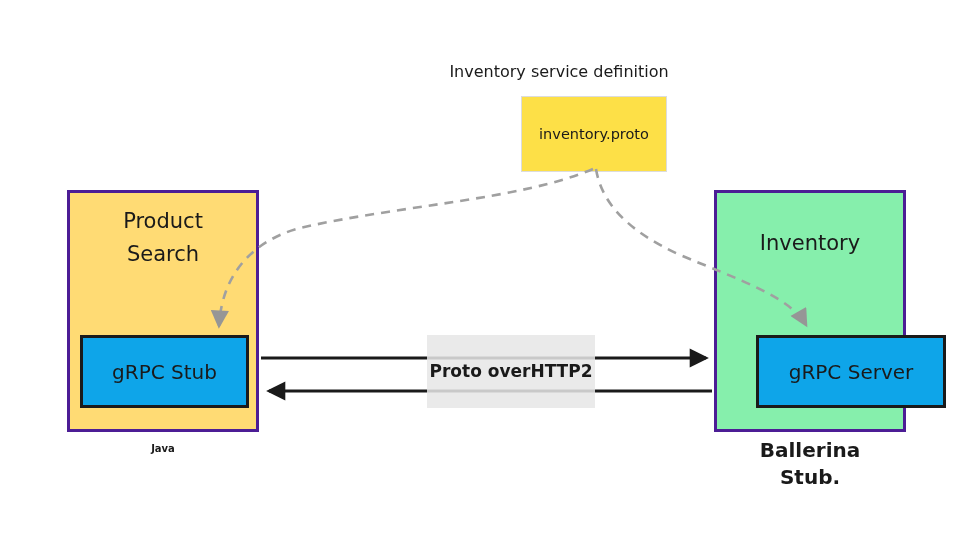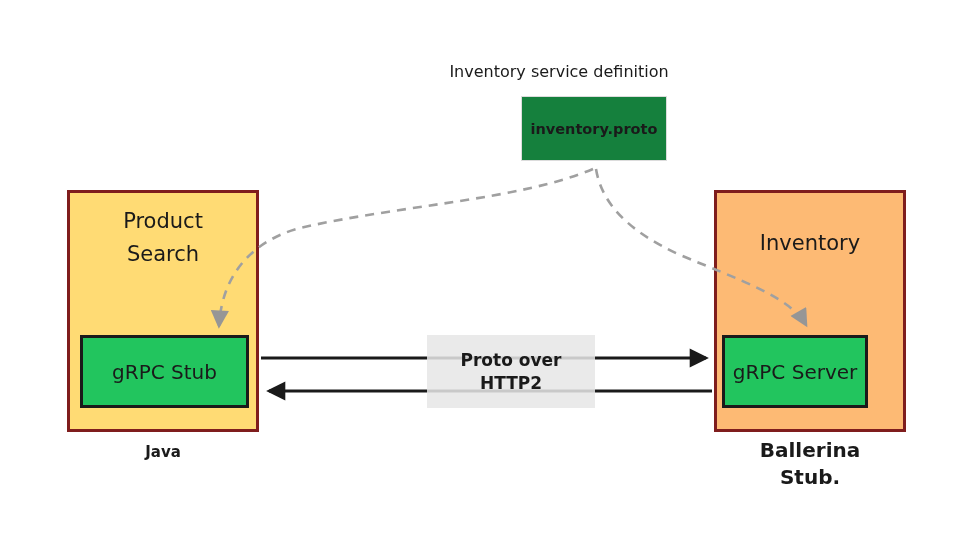--- a/index.html
+++ b/index.html
@@ -16,80 +16,80 @@
   .abs { position: absolute; box-sizing: border-box; }
 
   .diagram-title {
     left: 399px; top: 62px; width: 320px;
     text-align: center;
     font-size: 16px;
     z-index: 1;
   }
 
   .proto-box {
-    left: 521px; top: 96px; width: 146px; height: 65px;
-    background: #15803d;
+    left: 521px; top: 96px; width: 146px; height: 76px;
+    background: #fde047;
     border: 1px solid #dcdcdc;
     display: flex; align-items: center; justify-content: center;
-    font-size: 14.5px; font-weight: 700;
+    font-size: 14.5px; font-weight: 400;
     white-space: nowrap;
     z-index: 1;
   }
 
   .service-box {
-    border: 3px solid #7f1d1d;
+    border: 3px solid #4c1d95;
     z-index: 1;
   }
   .product-box {
     left: 67px; top: 190px; width: 192px; height: 242px;
     background: #ffdb74;
   }
   .inventory-box {
     left: 714px; top: 190px; width: 192px; height: 242px;
-    background: #fdba74;
+    background: #86efac;
   }
   .service-title {
     margin: 12px auto 0 auto;
     width: 110px;
     text-align: center;
     font-size: 21px;
     line-height: 1.55;
   }
   .inventory-box .service-title { margin-top: 34px; width: 150px; }
 
   .component-box {
-    background: #22c55e;
+    background: #0ea5e9;
     border: 3px solid #1a1a1a;
     display: flex; align-items: center; justify-content: center;
     font-size: 20px;
     white-space: nowrap;
     z-index: 2;
   }
   .stub-box   { left: 80px;  top: 335px; width: 169px; height: 73px; }
-  .server-box { left: 722px; top: 335px; width: 146px; height: 73px; }
+  .server-box { left: 756px; top: 335px; width: 190px; height: 73px; }
 
   .caption {
     text-align: center;
     font-weight: 700;
     z-index: 1;
   }
-  .caption-java { left: 67px; top: 443px; width: 192px; font-size: 15px; }
+  .caption-java { left: 67px; top: 443px; width: 192px; font-size: 10px; }
   .caption-ballerina { left: 714px; top: 437px; width: 192px; font-size: 20px; line-height: 1.35; }
   .caption-line { display: block; }
 
   .arrow-layer {
     left: 0; top: 0; width: 974px; height: 537px;
     z-index: 3;
     pointer-events: none;
   }
 
   .transport-box {
     left: 427px; top: 335px; width: 168px; height: 73px;
     background: rgba(231, 231, 231, 0.86);
-    display: flex; flex-direction: column; align-items: center; justify-content: center;
+    display: flex; flex-direction: row; align-items: center; justify-content: center;
     font-size: 17px; font-weight: 700;
     line-height: 1.35;
     z-index: 4;
   }
 </style>
 </head>
 <body>
 
 <div class="canvas">
 

